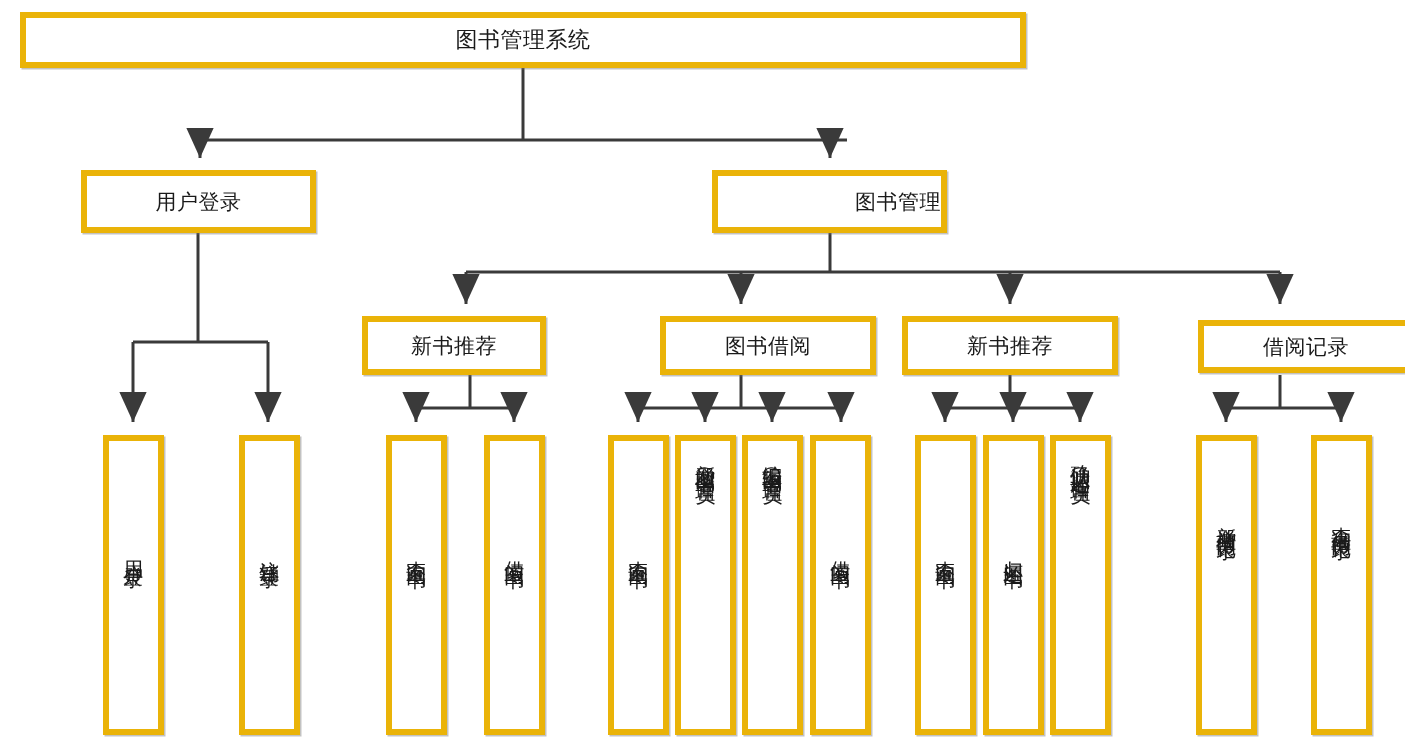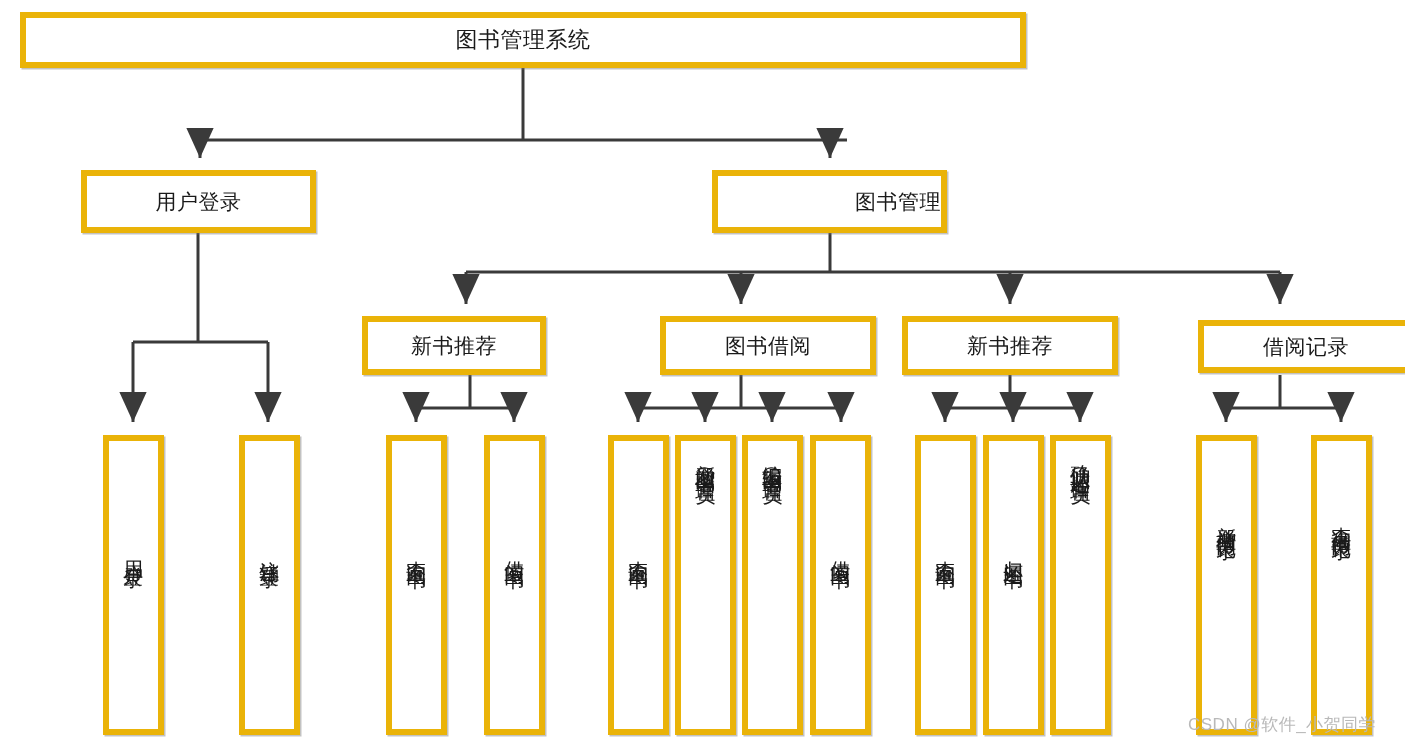--- a/index.html
+++ b/index.html
@@ -202,15 +202,14 @@
     <span class="label">确认归还（管理员）</span>
   </div>
 
   <div class="node vert mid" style="left:1196px; top:435px; width:61px; height:300px;">
     <span class="label">新增借阅记录</span>
   </div>
   <div class="node vert mid" style="left:1311px; top:435px; width:61px; height:300px;">
     <span class="label">查询借阅记录</span>
   </div>
 
-  <div class="watermark">CSDN @软件_小贺同学</div>
 
 </div>
 
 </body></html>

